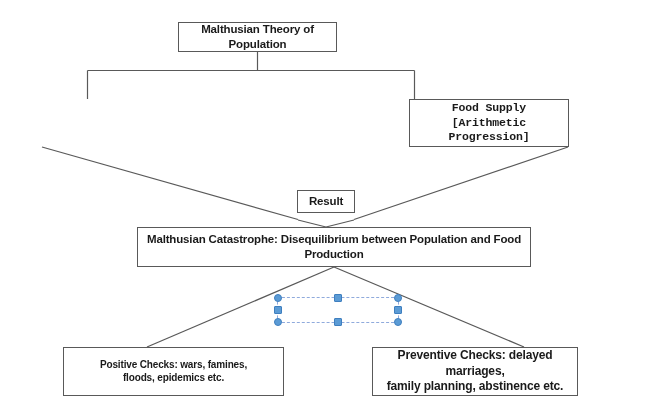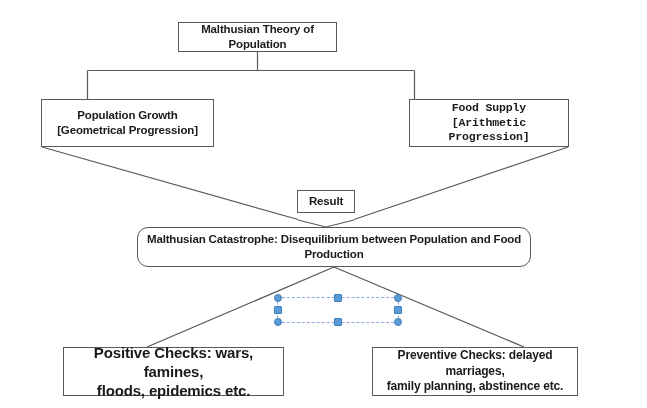--- a/index.html
+++ b/index.html
@@ -45,22 +45,22 @@
     display: block;
     padding: 0 5px;
     white-space: pre-line;
   }
 
   
   #node-root      { left: 178px; top: 22px;  width: 159px; height: 30px; font-size: 11.5px; }
   #node-pop       { left: 41px;  top: 99px;  width: 173px; height: 48px; font-size: 11.5px; }
   #node-food      { left: 409px; top: 99px;  width: 160px; height: 48px; font-size: 11.5px; font-family: Liberation Mono, monospace; }
   #node-result    { left: 297px; top: 190px; width: 58px;  height: 23px; font-size: 11.5px; }
-  #node-cat       { left: 137px; top: 227px; width: 394px; height: 40px; font-size: 11.5px; border-radius: 11px; }
-  #node-positive  { left: 63px;  top: 347px; width: 221px; height: 49px; font-size: 15px; }
+  #node-cat       { left: 137px; top: 227px; width: 394px; height: 40px; font-size: 11.5px; }
+  #node-positive  { left: 63px;  top: 347px; width: 221px; height: 49px; font-size: 10px; }
   #node-preventive{ left: 372px; top: 347px; width: 206px; height: 49px; font-size: 12px; }
 
   
   #selection-frame {
     position: absolute;
     left: 277px;
     top: 297px;
     width: 122px;
     height: 26px;
     box-sizing: border-box;
@@ -145,24 +145,20 @@
 
       <path d="M 334 267 L 147 347"></path>
       <path d="M 334 267 L 524 347"></path>
     </g>
   </svg>
 
   <div class="node" id="node-root">
     <span class="node-text">Malthusian Theory of Population</span>
   </div>
 
-  <div class="node" id="node-pop">
-    <span class="node-text">Population Growth
-[Geometrical Progression]</span>
-  </div>
 
   <div class="node" id="node-food">
     <span class="node-text">Food Supply [Arithmetic
 Progression]</span>
   </div>
 
   <div class="node" id="node-result">
     <span class="node-text">Result</span>
   </div>
 

